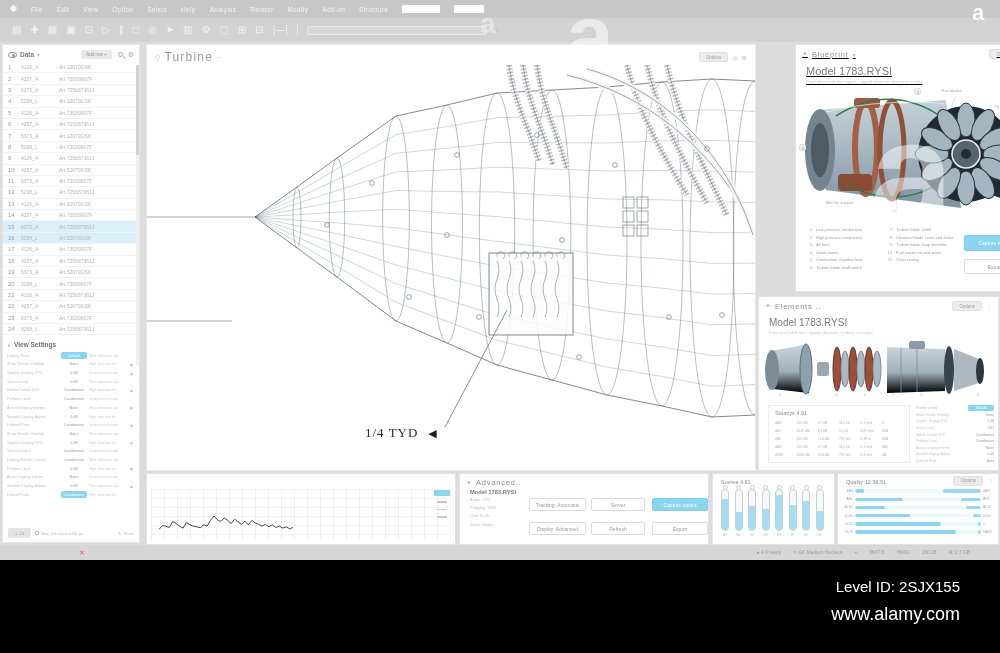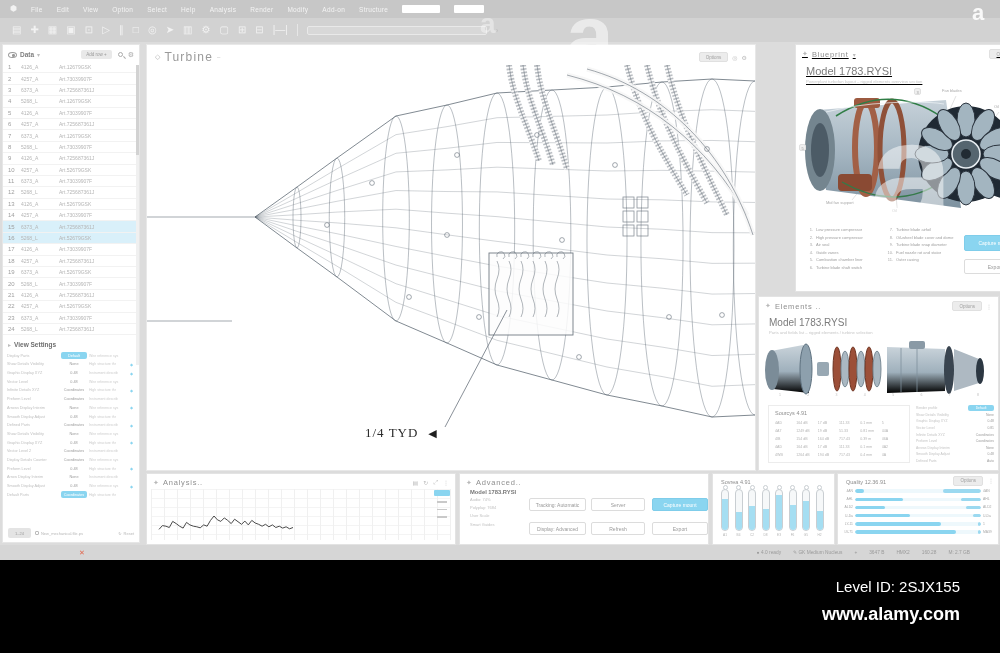--- a/index.html
+++ b/index.html
@@ -125,21 +125,21 @@
   .qbar{position:absolute;left:0;top:0;height:100%;background:#8ad5f0;border-radius:2px;}
   .qbar.r{left:auto;right:0;background:#9bd9f0;}
   
   #statusbar{position:absolute;left:0;top:545px;width:1000px;height:15px;background:#d6d6d6;
              display:flex;align-items:center;justify-content:flex-end;gap:12px;padding:0 30px;}
   .st-item{font-size:4.8px;color:#9a9a9a;white-space:nowrap;}
   .red-x{position:absolute;left:79px;top:549px;color:#e2684f;font-size:7px;}
   #alamy-bar{position:absolute;left:0;top:560px;width:1000px;height:93px;background:#000;color:#fff;}
   .alamy-logo{position:absolute;left:58px;top:22px;font-size:34px;font-weight:bold;letter-spacing:1px;}
   .alamy-id{position:absolute;right:40px;top:18px;font-size:15px;text-align:right;}
-  .alamy-url{position:absolute;right:40px;top:44px;font-size:18px;font-weight:bold;text-align:right;}
+  .alamy-url{position:absolute;right:40px;top:44px;font-size:18px;font-weight:normal;text-align:right;}
   .wm{position:absolute;color:#fff;font-weight:bold;z-index:40;pointer-events:none;}
 </style>
 </head>
 <body>
 
 <div id="app">
 
   <div class="menubar">
     <span class="tb-icon" style="font-size:8px;">⬢</span>
     <span id="menu-items" style="display:flex;gap:14px;">
@@ -776,30 +776,20 @@
           <span class="esval">0.48</span>
         </div>
         <div class="esrow">
           <span class="eslabel">Defined Parts</span>
           <span class="esval">Auto</span>
         </div>
       </div>
   </div>
 
   <div id="ana-card" class="card">
-    <div class="card-head">
-      <span class="dia">✦</span>
-      <span class="head-title">Analysis..</span>
-      <span class="ana-icons">
-        <span class="mini-ico">▤</span>
-        <span class="mini-ico">↻</span>
-        <span class="mini-ico">⤢</span>
-        <span class="mini-ico">⋮</span>
-      </span>
-    </div>
     <div class="grid">
       <svg width="300" height="52" viewBox="0 0 300 52" style="position:absolute;left:0;top:0;">
         <polyline id="ana-line" fill="none" stroke="#4a4a4a" stroke-width="1" points="8.0,40.4 11.4,36.6 14.9,37.2 18.3,38.5 21.7,32.4 25.2,34.6 28.6,37.2 32.1,39.1 35.5,33.4 38.9,35.9 42.4,37.2 45.8,37.8 49.2,38.8 52.7,35.9 56.1,37.2 59.5,31.4 63.0,27.0 66.4,30.8 69.8,32.4 73.3,28.9 76.7,31.4 80.2,34.6 83.6,30.2 87.0,32.7 90.5,35.3 93.9,32.1 97.3,35.9 100.8,31.4 104.2,34.0 107.6,35.3 111.1,37.2 114.5,35.3 117.9,37.8 121.4,35.9 124.8,38.5 128.3,37.2 131.7,39.1 135.1,37.8 138.6,39.8 142.0,38.5"></polyline>
       </svg>
     </div>
     <div class="ana-legend">
       <div class="ana-chip"></div>
       <div class="ana-dash"></div>
       <div class="ana-dash"></div>
       <div class="ana-dash"></div>

